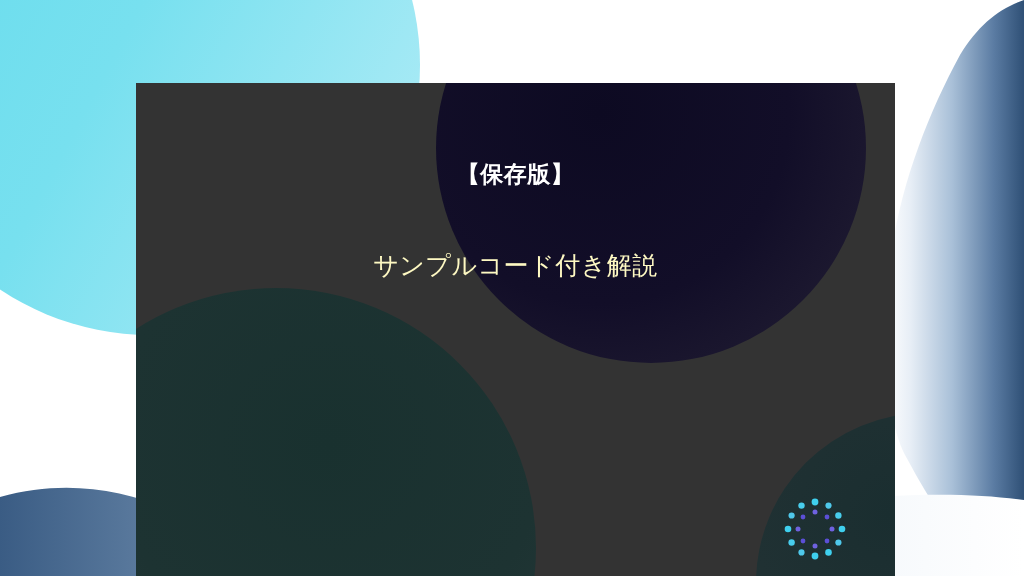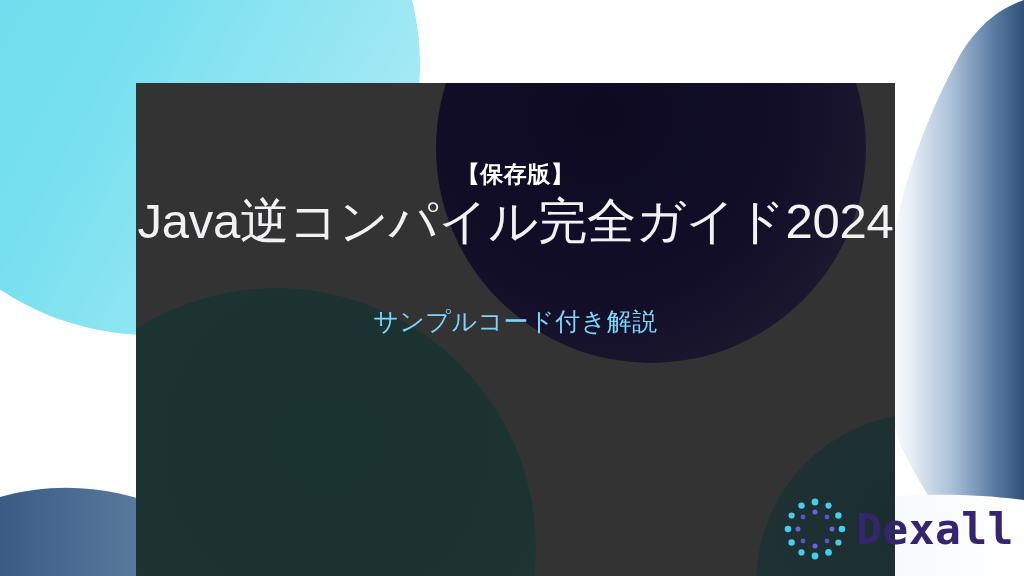--- a/index.html
+++ b/index.html
@@ -138,21 +138,21 @@
     font-size: 26px;
     font-weight: bold;
     letter-spacing: 0.0em;
     line-height: 1.25;
     margin: 4px 0 0 0;
     text-align: center;
     white-space: nowrap;
   }
 
   .tagline {
-    color: #7dd3fc;
+    color: #fef9c3;
     font-size: 25px;
     font-weight: 400;
     letter-spacing: 0.02em;
     line-height: 1.3;
     margin: 56px 0 0 0;
     text-align: center;
     white-space: nowrap;
   }
 
   
@@ -227,21 +227,20 @@
   </div>
 
   <div class="panel">
     <div class="panel-blob-dark"></div>
     <div class="panel-blob-teal"></div>
     <div class="panel-blob-cyanedge"></div>
 
     <div class="panel-inner">
       <div class="badge">【保存版】</div>
 
-      <h1 class="headline">Java逆コンパイル完全ガイド2024</h1>
 
 
       <div class="tagline">サンプルコード付き解説</div>
     </div>
   </div>
 
   <div class="logo">
     <svg class="logo-mark" viewBox="0 0 66 66">
 
       <circle cx="33" cy="6" r="3.4" fill="#3fd0ee"></circle>
@@ -259,16 +258,15 @@
 
       <circle cx="33" cy="16" r="2.5" fill="#6f62e0"></circle>
       <circle cx="45" cy="21" r="2.4" fill="#5b4fd6"></circle>
       <circle cx="50" cy="33" r="2.5" fill="#6f62e0"></circle>
       <circle cx="45" cy="45" r="2.4" fill="#5b4fd6"></circle>
       <circle cx="33" cy="50" r="2.5" fill="#6f62e0"></circle>
       <circle cx="21" cy="45" r="2.4" fill="#5b4fd6"></circle>
       <circle cx="16" cy="33" r="2.5" fill="#6f62e0"></circle>
       <circle cx="21" cy="21" r="2.4" fill="#5b4fd6"></circle>
     </svg>
-    <span class="logo-word">Dexall</span>
   </div>
 
 </div>
 
 </body></html>

